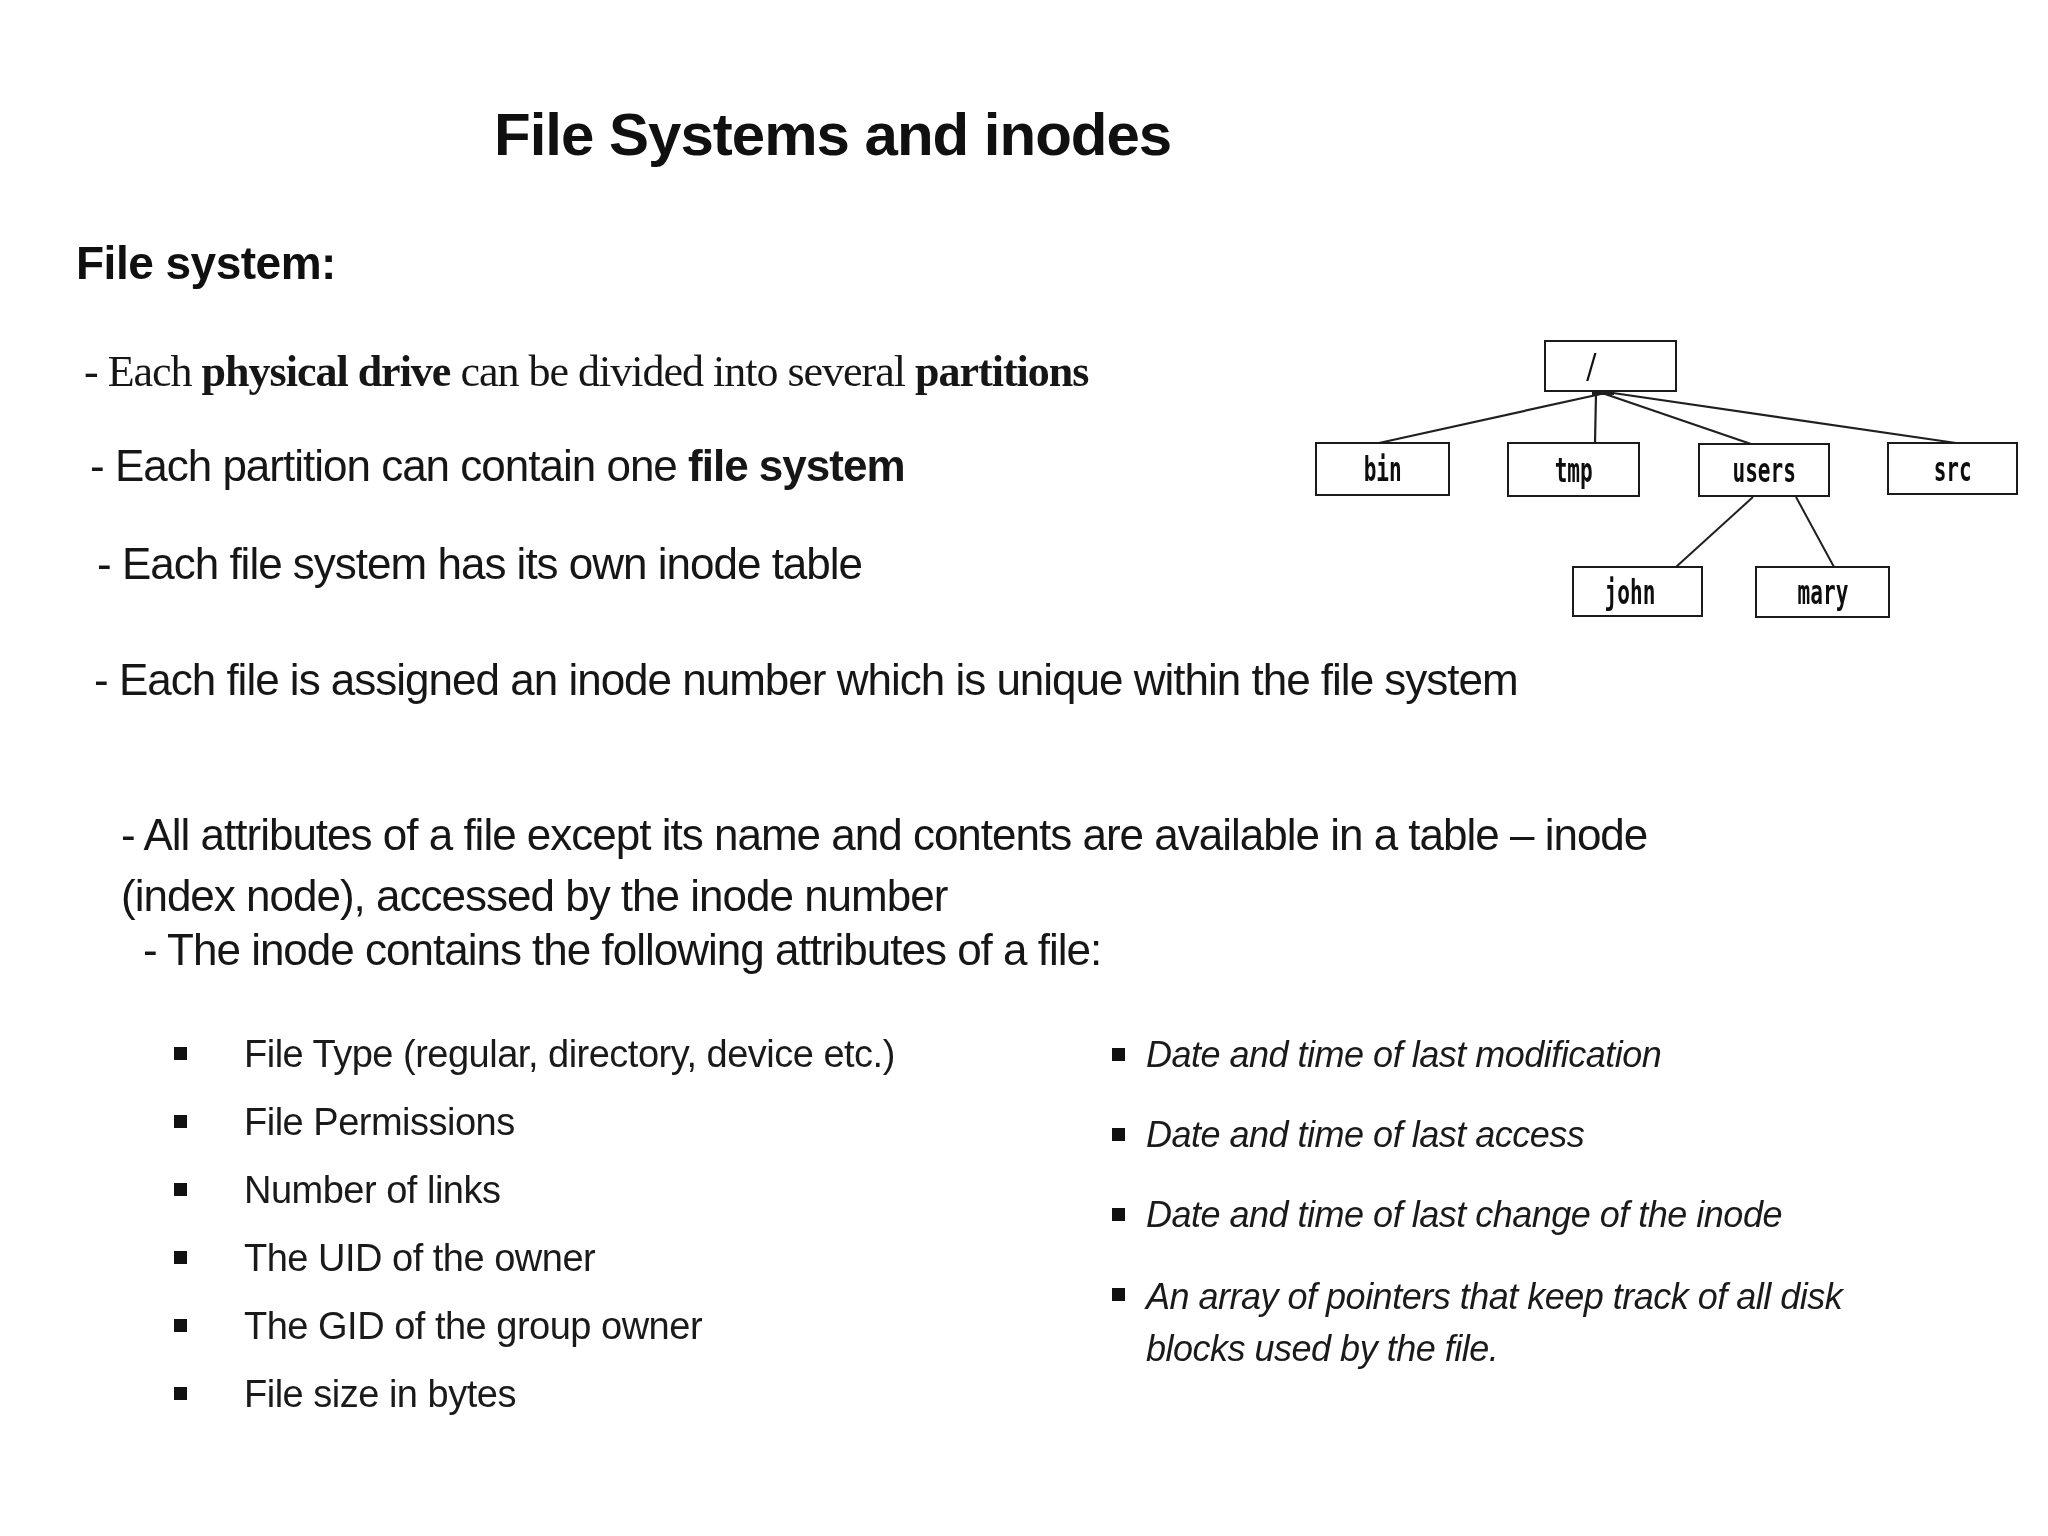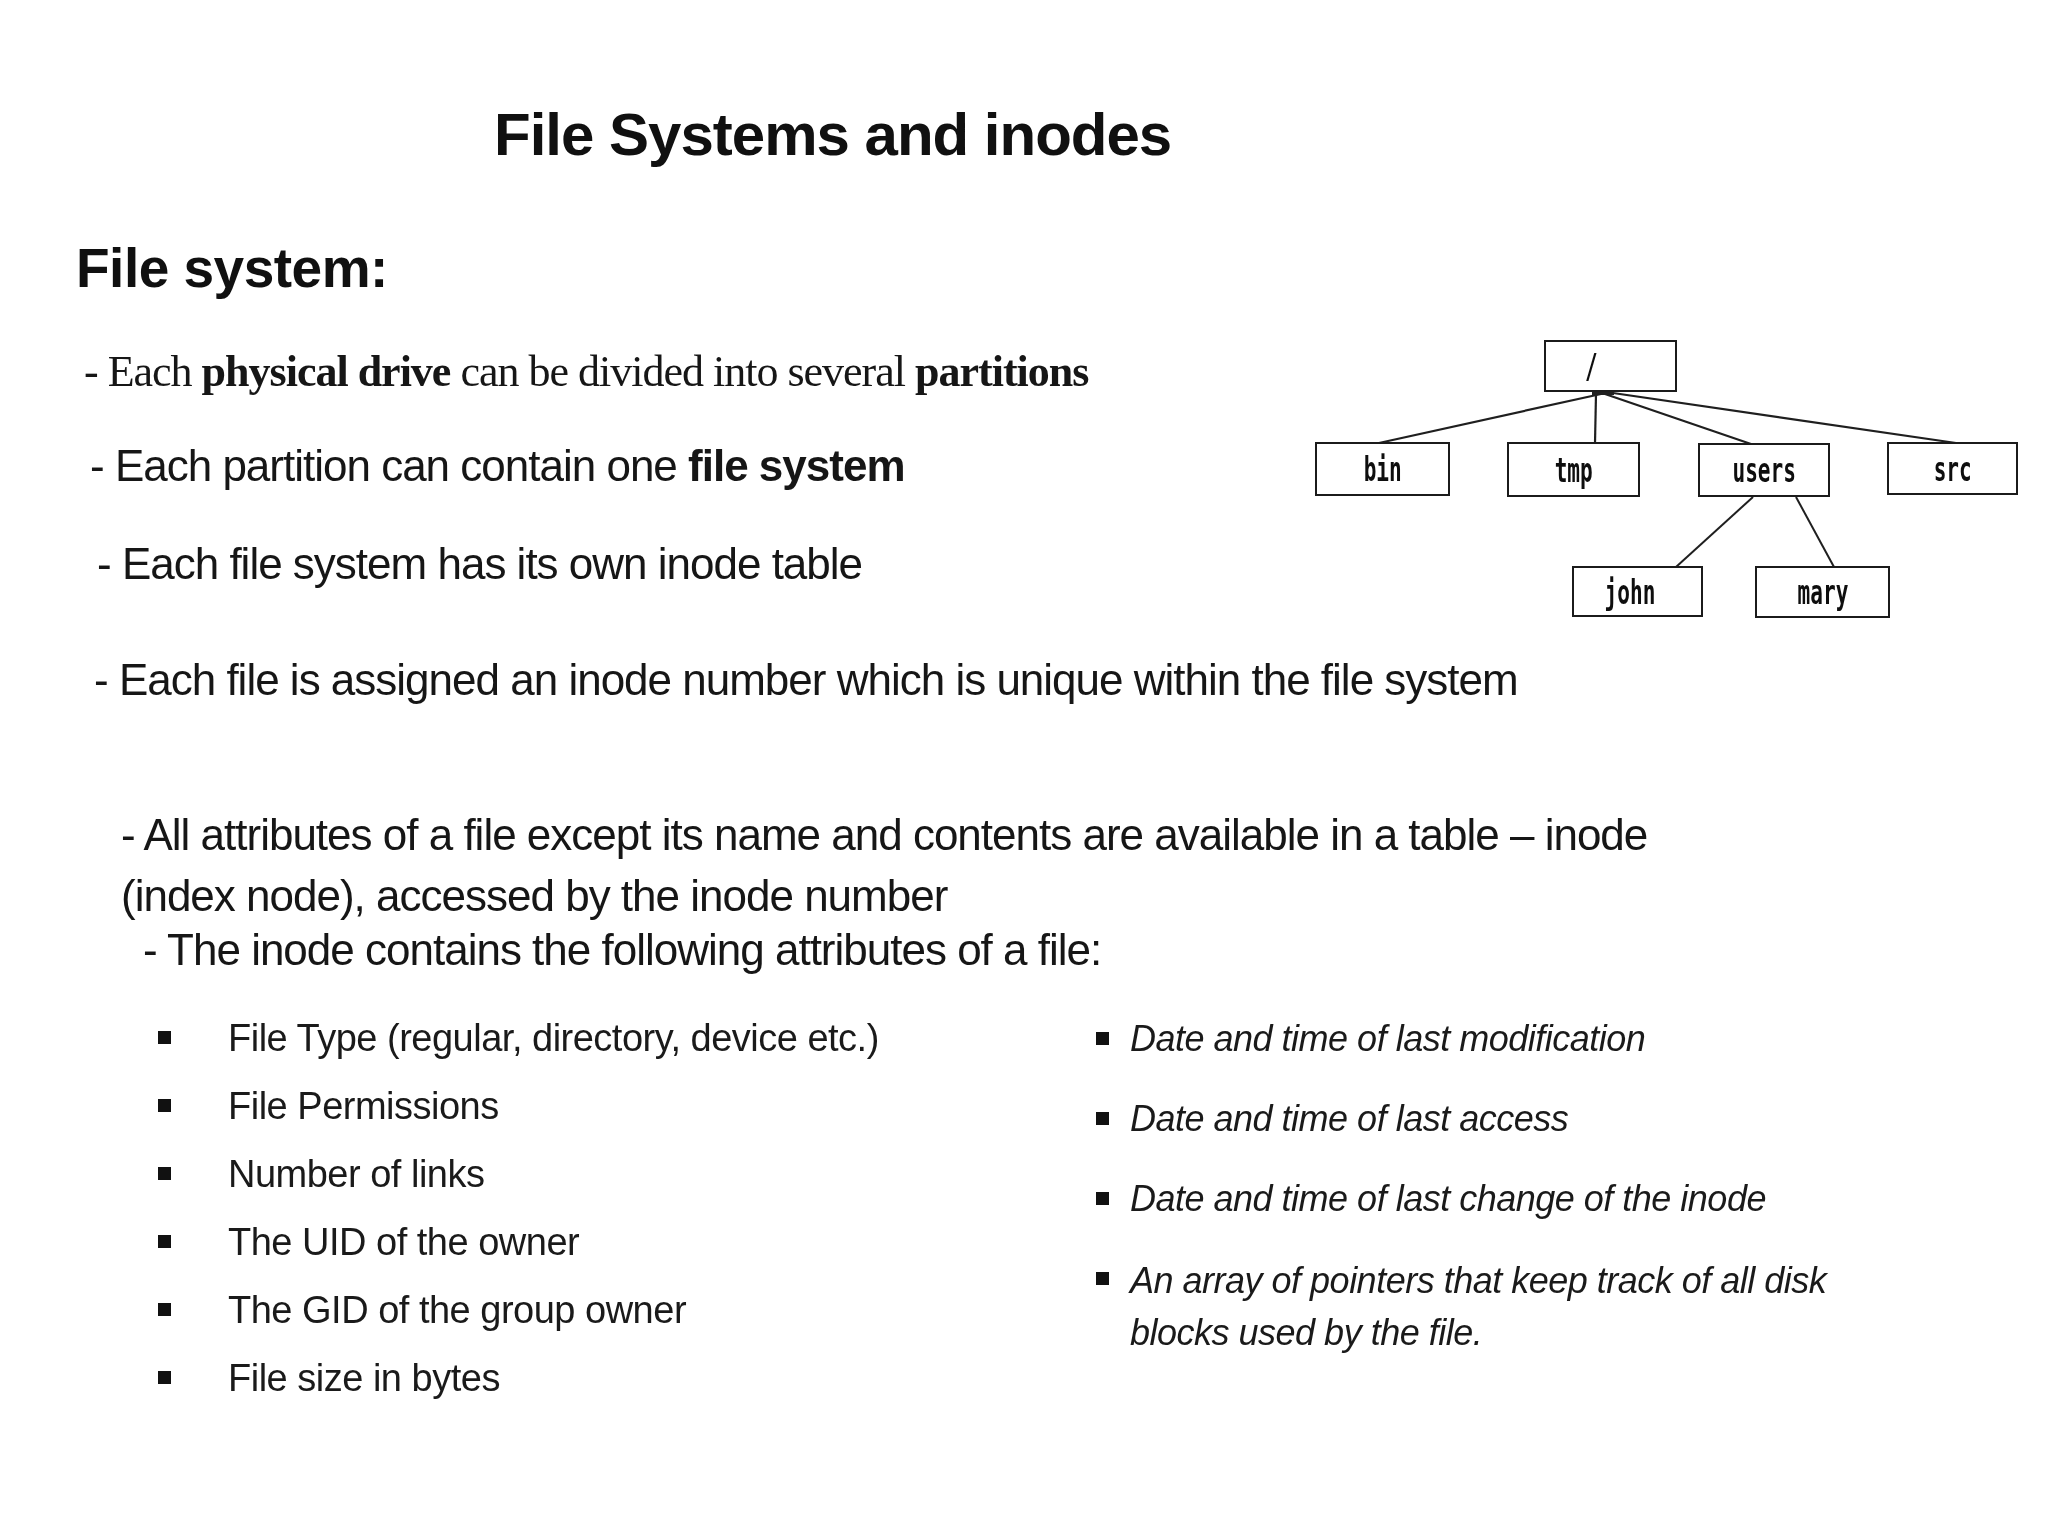--- a/index.html
+++ b/index.html
@@ -2,33 +2,33 @@
 <html><head>
 <meta charset="utf-8">
 <style>
   html,body{margin:0;padding:0;background:#ffffff;}
   body{width:2048px;height:1536px;overflow:hidden;
        font-family:"Liberation Sans",sans-serif;color:#141414;}
   .slide{position:relative;width:1728px;height:1536px;background:#ffffff;}
 
   .title{position:absolute;left:494px;top:100px;font-size:60px;font-weight:bold;
          letter-spacing:-1px;white-space:nowrap;color:#101010;}
-  .heading{position:absolute;left:76px;top:236px;font-size:55px;font-weight:bold;
+  .heading{position:absolute;left:76px;top:236px;font-size:46px;font-weight:bold;
            letter-spacing:-0.5px;white-space:nowrap;color:#101010;}
 
   .pt{position:absolute;font-size:44px;letter-spacing:-1px;white-space:nowrap;color:#161616;}
   .p1{left:84px;top:346px;font-family:Liberation Serif, serif;}
   .p2{left:90px;top:441px;}
   .p3{left:97px;top:539px;}
   .p4{left:94px;top:655px;}
   .p5{left:86px;top:804px;line-height:61px;white-space:pre-line;width:1800px;margin-left:35px;}
   .p6{left:99px;top:925px;margin-left:44px;}
   .pt b{font-weight:bold;}
 
-  ul.attrs{position:absolute;list-style:none;margin:0;padding:0;}
+  ul.attrs{position:absolute;list-style:none;margin:16px;padding:0;}
   ul.attrs li{position:relative;white-space:nowrap;color:#1a1a1a;}
   .sq{position:absolute;width:13px;height:13px;background:#111111;}
   .left-list{left:148px;top:1015px;}
   .left-list li{font-size:38px;letter-spacing:-0.5px;line-height:46px;margin-bottom:22px;padding-left:80px;}
   .left-list .sq{left:10px;top:16px;}
   .right-list{left:1088px;top:1015px;}
   .right-list li{font-size:36px;letter-spacing:-0.5px;line-height:48px;margin-bottom:32px;padding-left:42px;font-style:italic;}
   .right-list .sq{left:8px;top:17px;}
   .right-list li.wrap{white-space:pre-line;line-height:52px;width:900px;}
 

